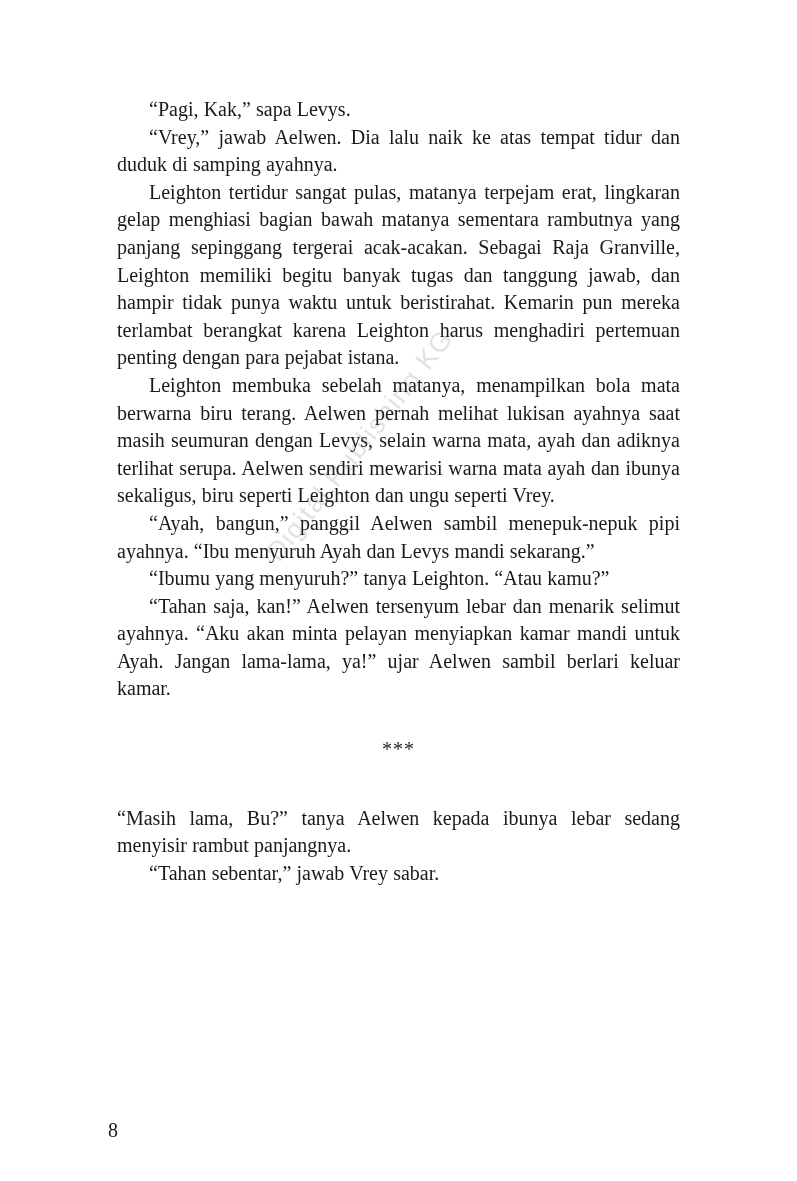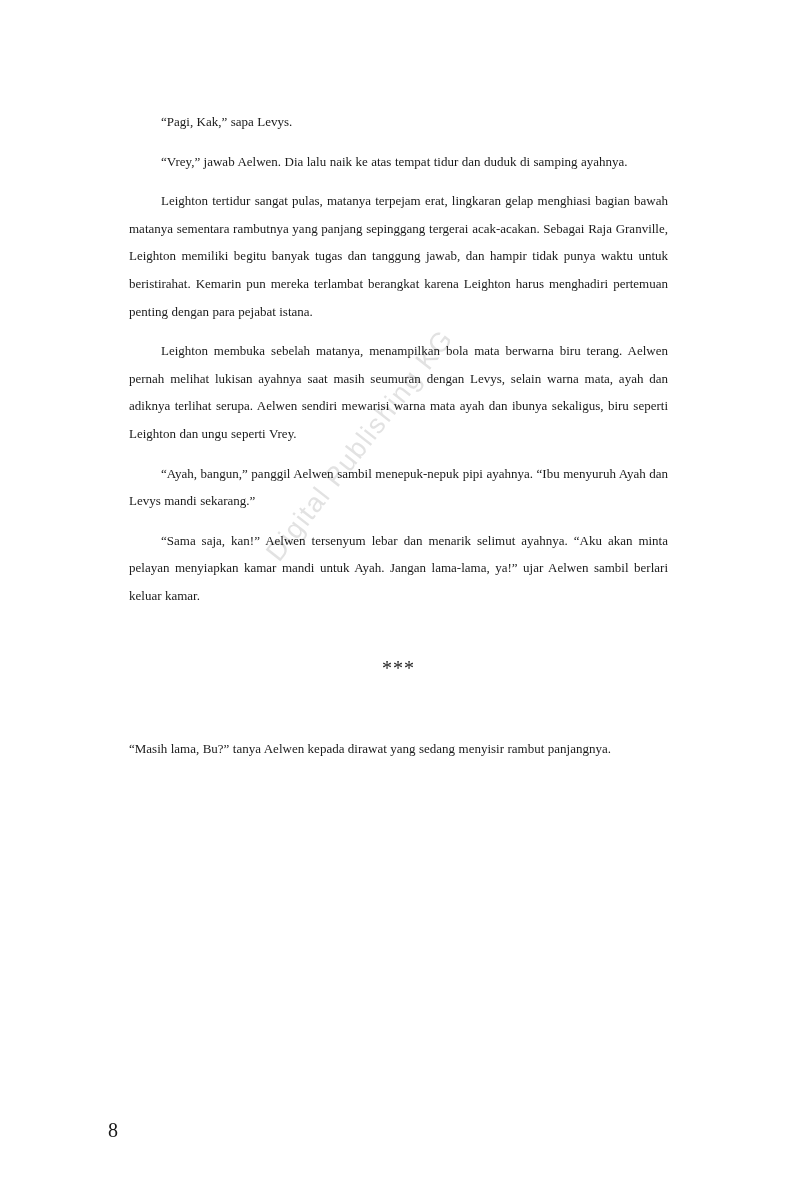--- a/index.html
+++ b/index.html
@@ -45,22 +45,22 @@
   
   #textblock {
     position: absolute;
     left: 117px;
     top: 96px;
     width: 563px;
     z-index: 1;
   }
 
   p.para {
-    margin: 12px;
-    font-size: 13px;
+    margin: 0;
+    font-size: 20px;
     line-height: 27.6px;
     text-align: justify;
     text-justify: inter-word;
     hyphens: auto;
     -webkit-hyphens: auto;
     text-indent: 32px;
     word-spacing: 0.2px;
   }
 
   p.para.noindent {
@@ -97,26 +97,28 @@
   <div id="watermark">Digital Publishing KG</div>
 
   <div id="textblock">
 
     <div>
         <p class="para">“Pagi, Kak,” sapa Levys.</p>
         <p class="para">“Vrey,” jawab Aelwen. Dia lalu naik ke atas tempat tidur dan duduk di samping ayahnya.</p>
         <p class="para">Leighton tertidur sangat pulas, matanya terpejam erat, lingkaran gelap menghiasi bagian bawah matanya sementara rambutnya yang panjang sepinggang tergerai acak-acakan. Sebagai Raja Granville, Leighton memiliki begitu banyak tugas dan tanggung jawab, dan hampir tidak punya waktu untuk beristirahat. Kemarin pun mereka terlambat berangkat karena Leighton harus menghadiri pertemuan penting dengan para pejabat istana.</p>
         <p class="para">Leighton membuka sebelah matanya, menampilkan bola mata berwarna biru terang. Aelwen pernah melihat lukisan ayahnya saat masih seumuran dengan Levys, selain warna mata, ayah dan adiknya terlihat serupa. Aelwen sendiri mewarisi warna mata ayah dan ibunya sekaligus, biru seperti Leighton dan ungu seperti Vrey.</p>
         <p class="para">“Ayah, bangun,” panggil Aelwen sambil menepuk-nepuk pipi ayahnya. “Ibu menyuruh Ayah dan Levys mandi sekarang.”</p>
-        <p class="para">“Sama saja, kan!” Aelwen tersenyum lebar dan menarik selimut ayahnya. “Aku akan minta pelayan menyiapkan kamar mandi untuk Ayah. Jangan lama-lama, ya!” ujar Aelwen sambil berlari keluar kamar.</p>
+        <p class="para">“Ibumu yang menyuruh?” tanya Leighton. “Atau kamu?”</p>
+        <p class="para">“Tahan saja, kan!” Aelwen tersenyum lebar dan menarik selimut ayahnya. “Aku akan minta pelayan menyiapkan kamar mandi untuk Ayah. Jangan lama-lama, ya!” ujar Aelwen sambil berlari keluar kamar.</p>
       </div>
 
     <div id="scene-break">***</div>
 
     <div>
-        <p class="para noindent">“Masih lama, Bu?” tanya Aelwen kepada dirawat yang sedang menyisir rambut panjangnya.</p>
+        <p class="para noindent">“Masih lama, Bu?” tanya Aelwen kepada ibunya lebar sedang menyisir rambut panjangnya.</p>
+        <p class="para">“Tahan sebentar,” jawab Vrey sabar.</p>
       </div>
 
   </div>
 
   <div id="folio">8</div>
 
 </div>
 
 </body></html>

